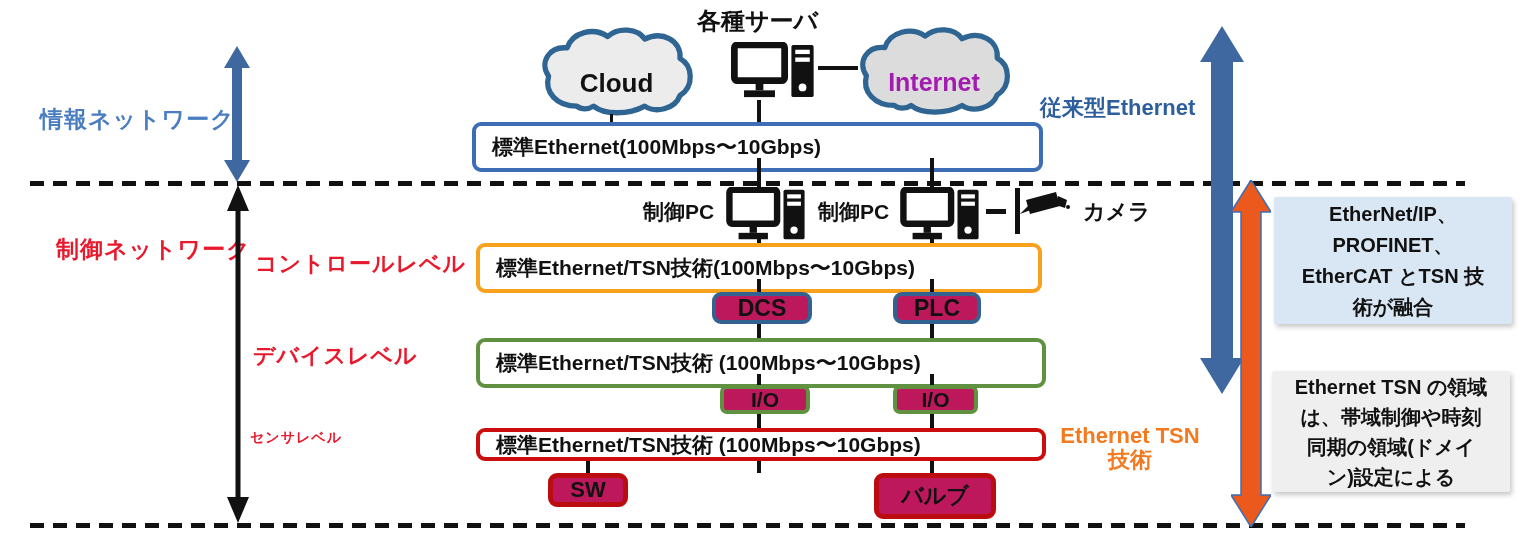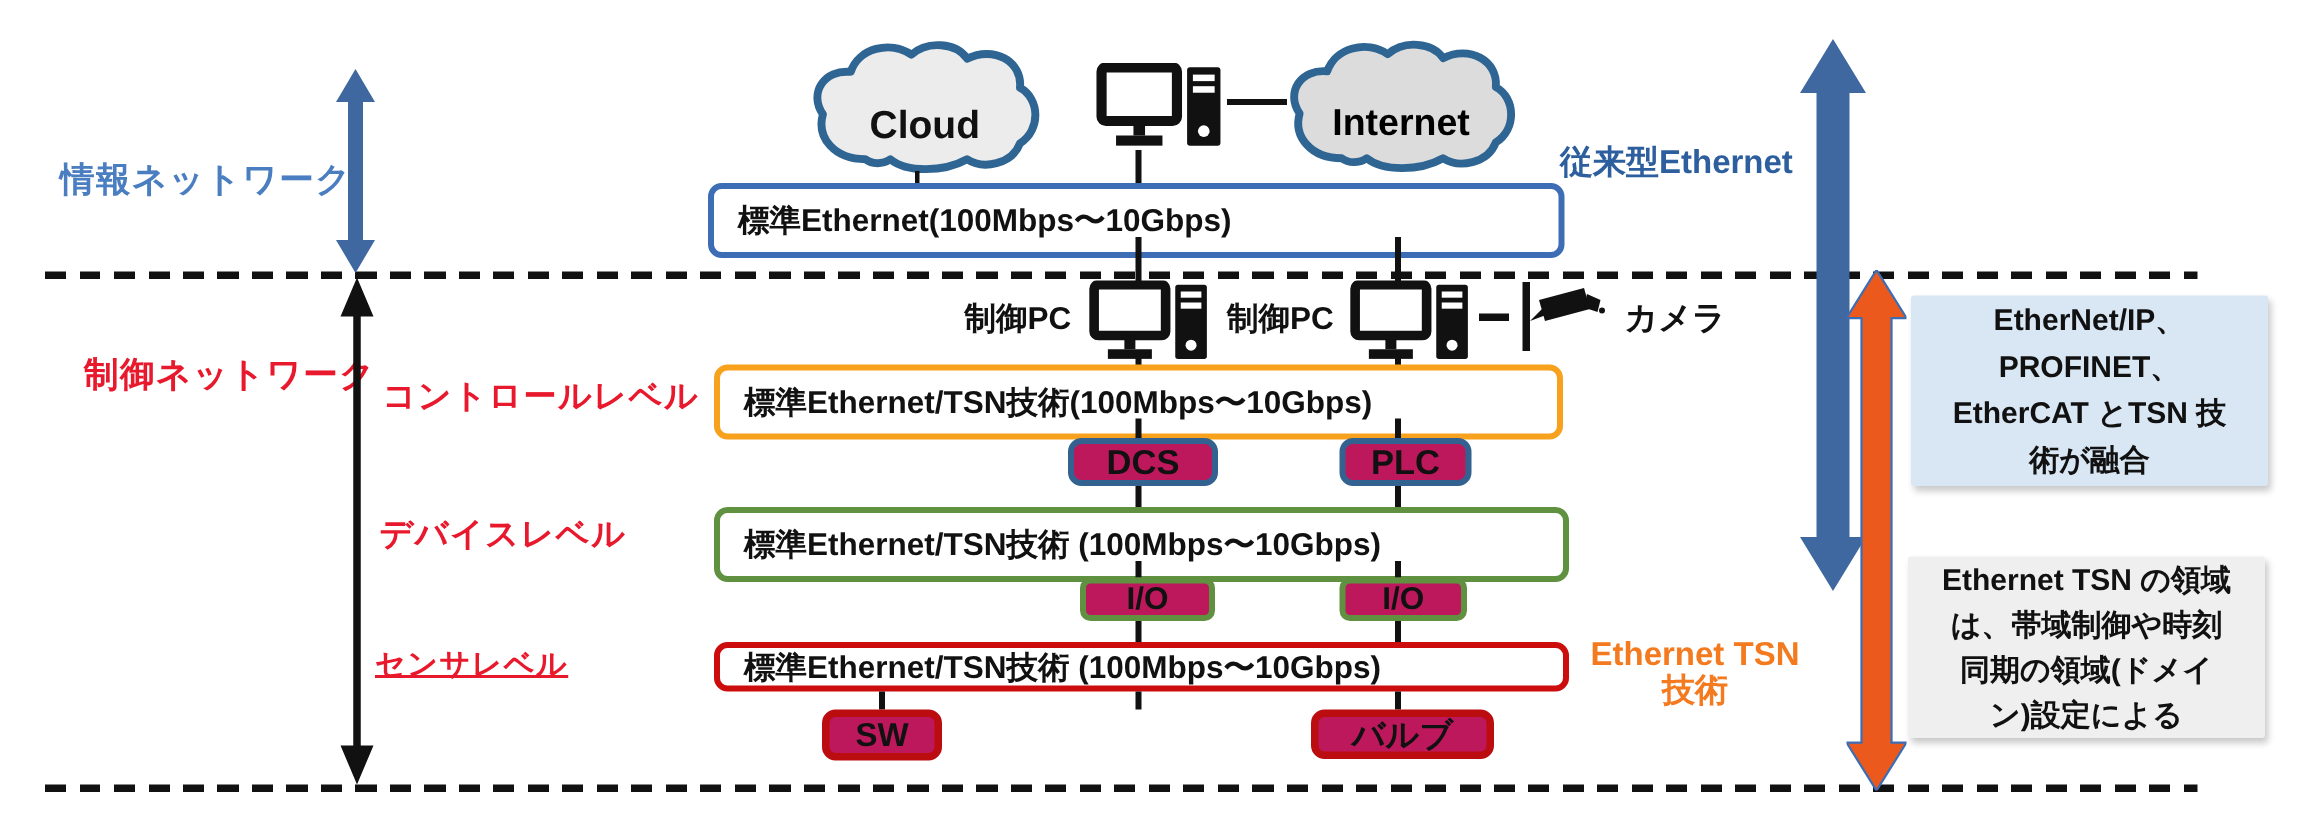--- a/index.html
+++ b/index.html
@@ -38,39 +38,40 @@
 
 <div class="canvas">
 
   <div class="dashline" style="top:181px;"></div>
   <div class="dashline" style="top:523px;"></div>
 
   <div class="lbl blue-lbl" style="left:40px;top:104px;">情報ネットワーク</div>
   <div class="lbl red-lbl" style="left:56px;top:195px;margin-top:39px;">制御ネットワーク</div>
   <div class="lbl red-lbl" style="left:255px;top:249px;font-size:22px;">コントロールレベル</div>
   <div class="lbl red-lbl" style="left:253px;top:341px;font-size:22px;text-align:center;">デバイスレベル</div>
-  <div class="lbl red-lbl" style="left:250px;top:429px;font-size:20px;text-decoration:underline;">センサレベル</div>
+  <div class="lbl red-lbl" style="left:250px;top:429px;font-size:14px;">センサレベル</div>
 
   <svg class="abs" style="left:224px;top:46px;" width="26" height="136">
     <polygon points="13,0 26,22 18,22 18,114 26,114 13,136 0,114 8,114 8,22 0,22" fill="#3e689f"></polygon>
   </svg>
   <svg class="abs" style="left:225px;top:185px;" width="26" height="338">
     <polygon points="13,0 24,26 15.5,26 15.5,312 24,312 13,338 2,312 10.5,312 10.5,26 2,26" fill="#111"></polygon>
   </svg>
 
+  <div class="lbl" style="left:697px;top:5px;font-size:24px;">各種サーバ</div>
 
   <svg class="abs" style="left:535px;top:25px;" width="163" height="97" viewBox="0 0 180 110">
     <path d="M45,92 C22,92 8,76 13,58 C2,42 14,24 34,26 C40,8 64,2 80,13 C92,2 114,4 122,16 C142,6 164,18 162,38 C177,46 178,70 162,80 C156,96 134,100 122,92 C104,102 76,102 64,92 C58,96 50,96 45,92 Z" fill="#ececec" stroke="#2f6593" stroke-width="6" stroke-linejoin="round"></path>
   </svg>
   <div class="lbl" style="left:535px;top:68px;width:163px;text-align:center;font-size:26px;">Cloud</div>
 
   <svg class="abs" style="left:855px;top:24px;" width="158" height="98" viewBox="0 0 180 110">
     <path d="M45,92 C22,92 8,76 13,58 C2,42 14,24 34,26 C40,8 64,2 80,13 C92,2 114,4 122,16 C142,6 164,18 162,38 C177,46 178,70 162,80 C156,96 134,100 122,92 C104,102 76,102 64,92 C58,96 50,96 45,92 Z" fill="#dcdcdc" stroke="#2f6593" stroke-width="6" stroke-linejoin="round"></path>
   </svg>
-  <div class="lbl" style="left:855px;top:68px;width:158px;text-align:center;font-size:25px;color:#000000;">Internet</div>
+  <div class="lbl" style="left:855px;top:68px;width:158px;text-align:center;font-size:25px;color:#a21caf;">Internet</div>
 
   <svg class="abs" style="left:730px;top:42px;" width="88" height="58" viewBox="0 0 88 60">
     <rect x="3" y="3" width="52" height="37" rx="3" fill="#fff" stroke="#111" stroke-width="7"></rect>
     <rect x="25" y="40" width="8" height="10" fill="#111"></rect>
     <rect x="13" y="50" width="32" height="7" fill="#111"></rect>
     <rect x="62" y="3" width="23" height="54" rx="2" fill="#111"></rect>
     <rect x="66" y="8" width="15" height="4.5" fill="#fff"></rect>
     <rect x="66" y="16" width="15" height="4.5" fill="#fff"></rect>
     <circle cx="73.5" cy="47" r="4" fill="#fff"></circle>
   </svg>
@@ -145,21 +146,21 @@
 
   <div class="bar bar-red" style="left:476px;top:428px;width:570px;height:33px;">標準Ethernet/TSN技術 (100Mbps〜10Gbps)</div>
 
   <div class="lbl orange-lbl" style="left:1055px;top:424px;width:150px;">Ethernet TSN
 技術</div>
 
   <div class="vline" style="left:586px;top:461px;height:12px;"></div>
   <div class="vline" style="left:757px;top:461px;height:12px;"></div>
   <div class="vline" style="left:930px;top:461px;height:12px;"></div>
   <div class="node node-red" style="left:548px;top:473px;width:80px;height:34px;">SW</div>
-  <div class="node node-red" style="left:874px;top:473px;width:122px;height:33px;">バルブ</div>
+  <div class="node node-red" style="left:874px;top:473px;width:122px;height:46px;">バルブ</div>
 
   <div class="panel panel-blue" style="left:1274px;top:197px;width:238px;height:127px;">EtherNet/IP、
 PROFINET、
 EtherCAT とTSN 技
 術が融合</div>
   <div class="panel panel-gray" style="left:1272px;top:371px;width:238px;height:121px;">Ethernet TSN の領域
 は、帯域制御や時刻
 同期の領域(ドメイ
 ン)設定による</div>
 

